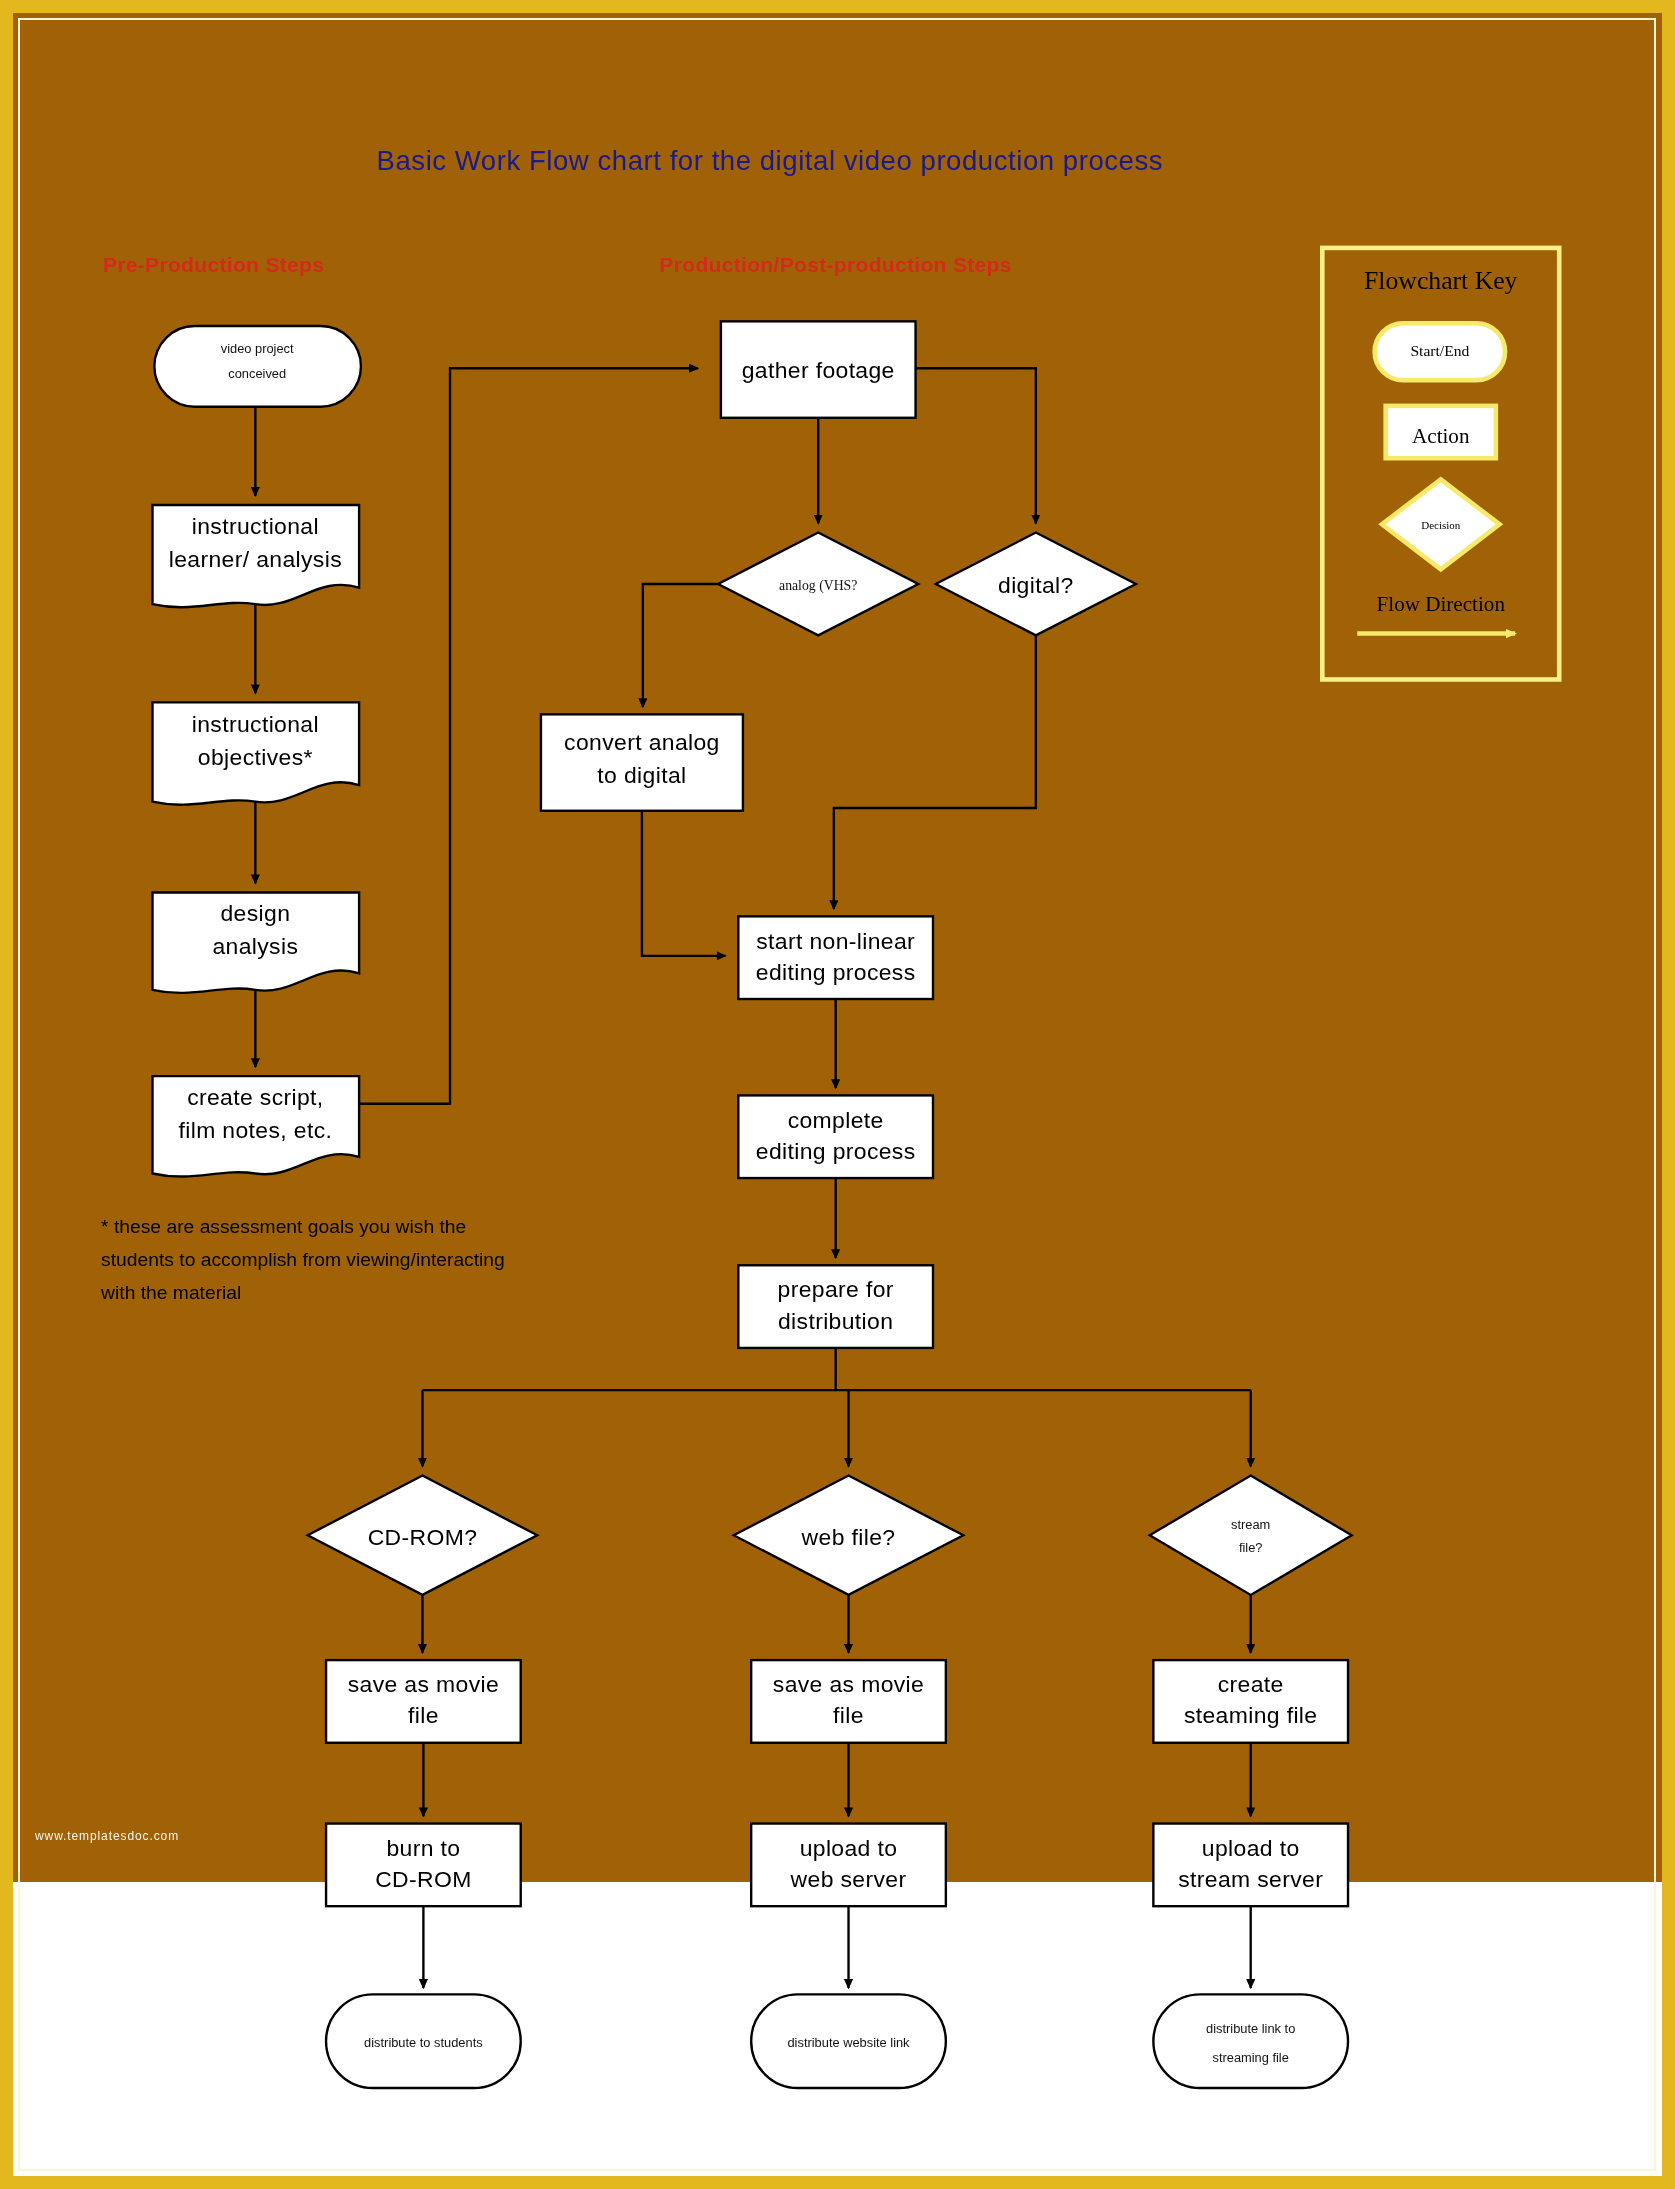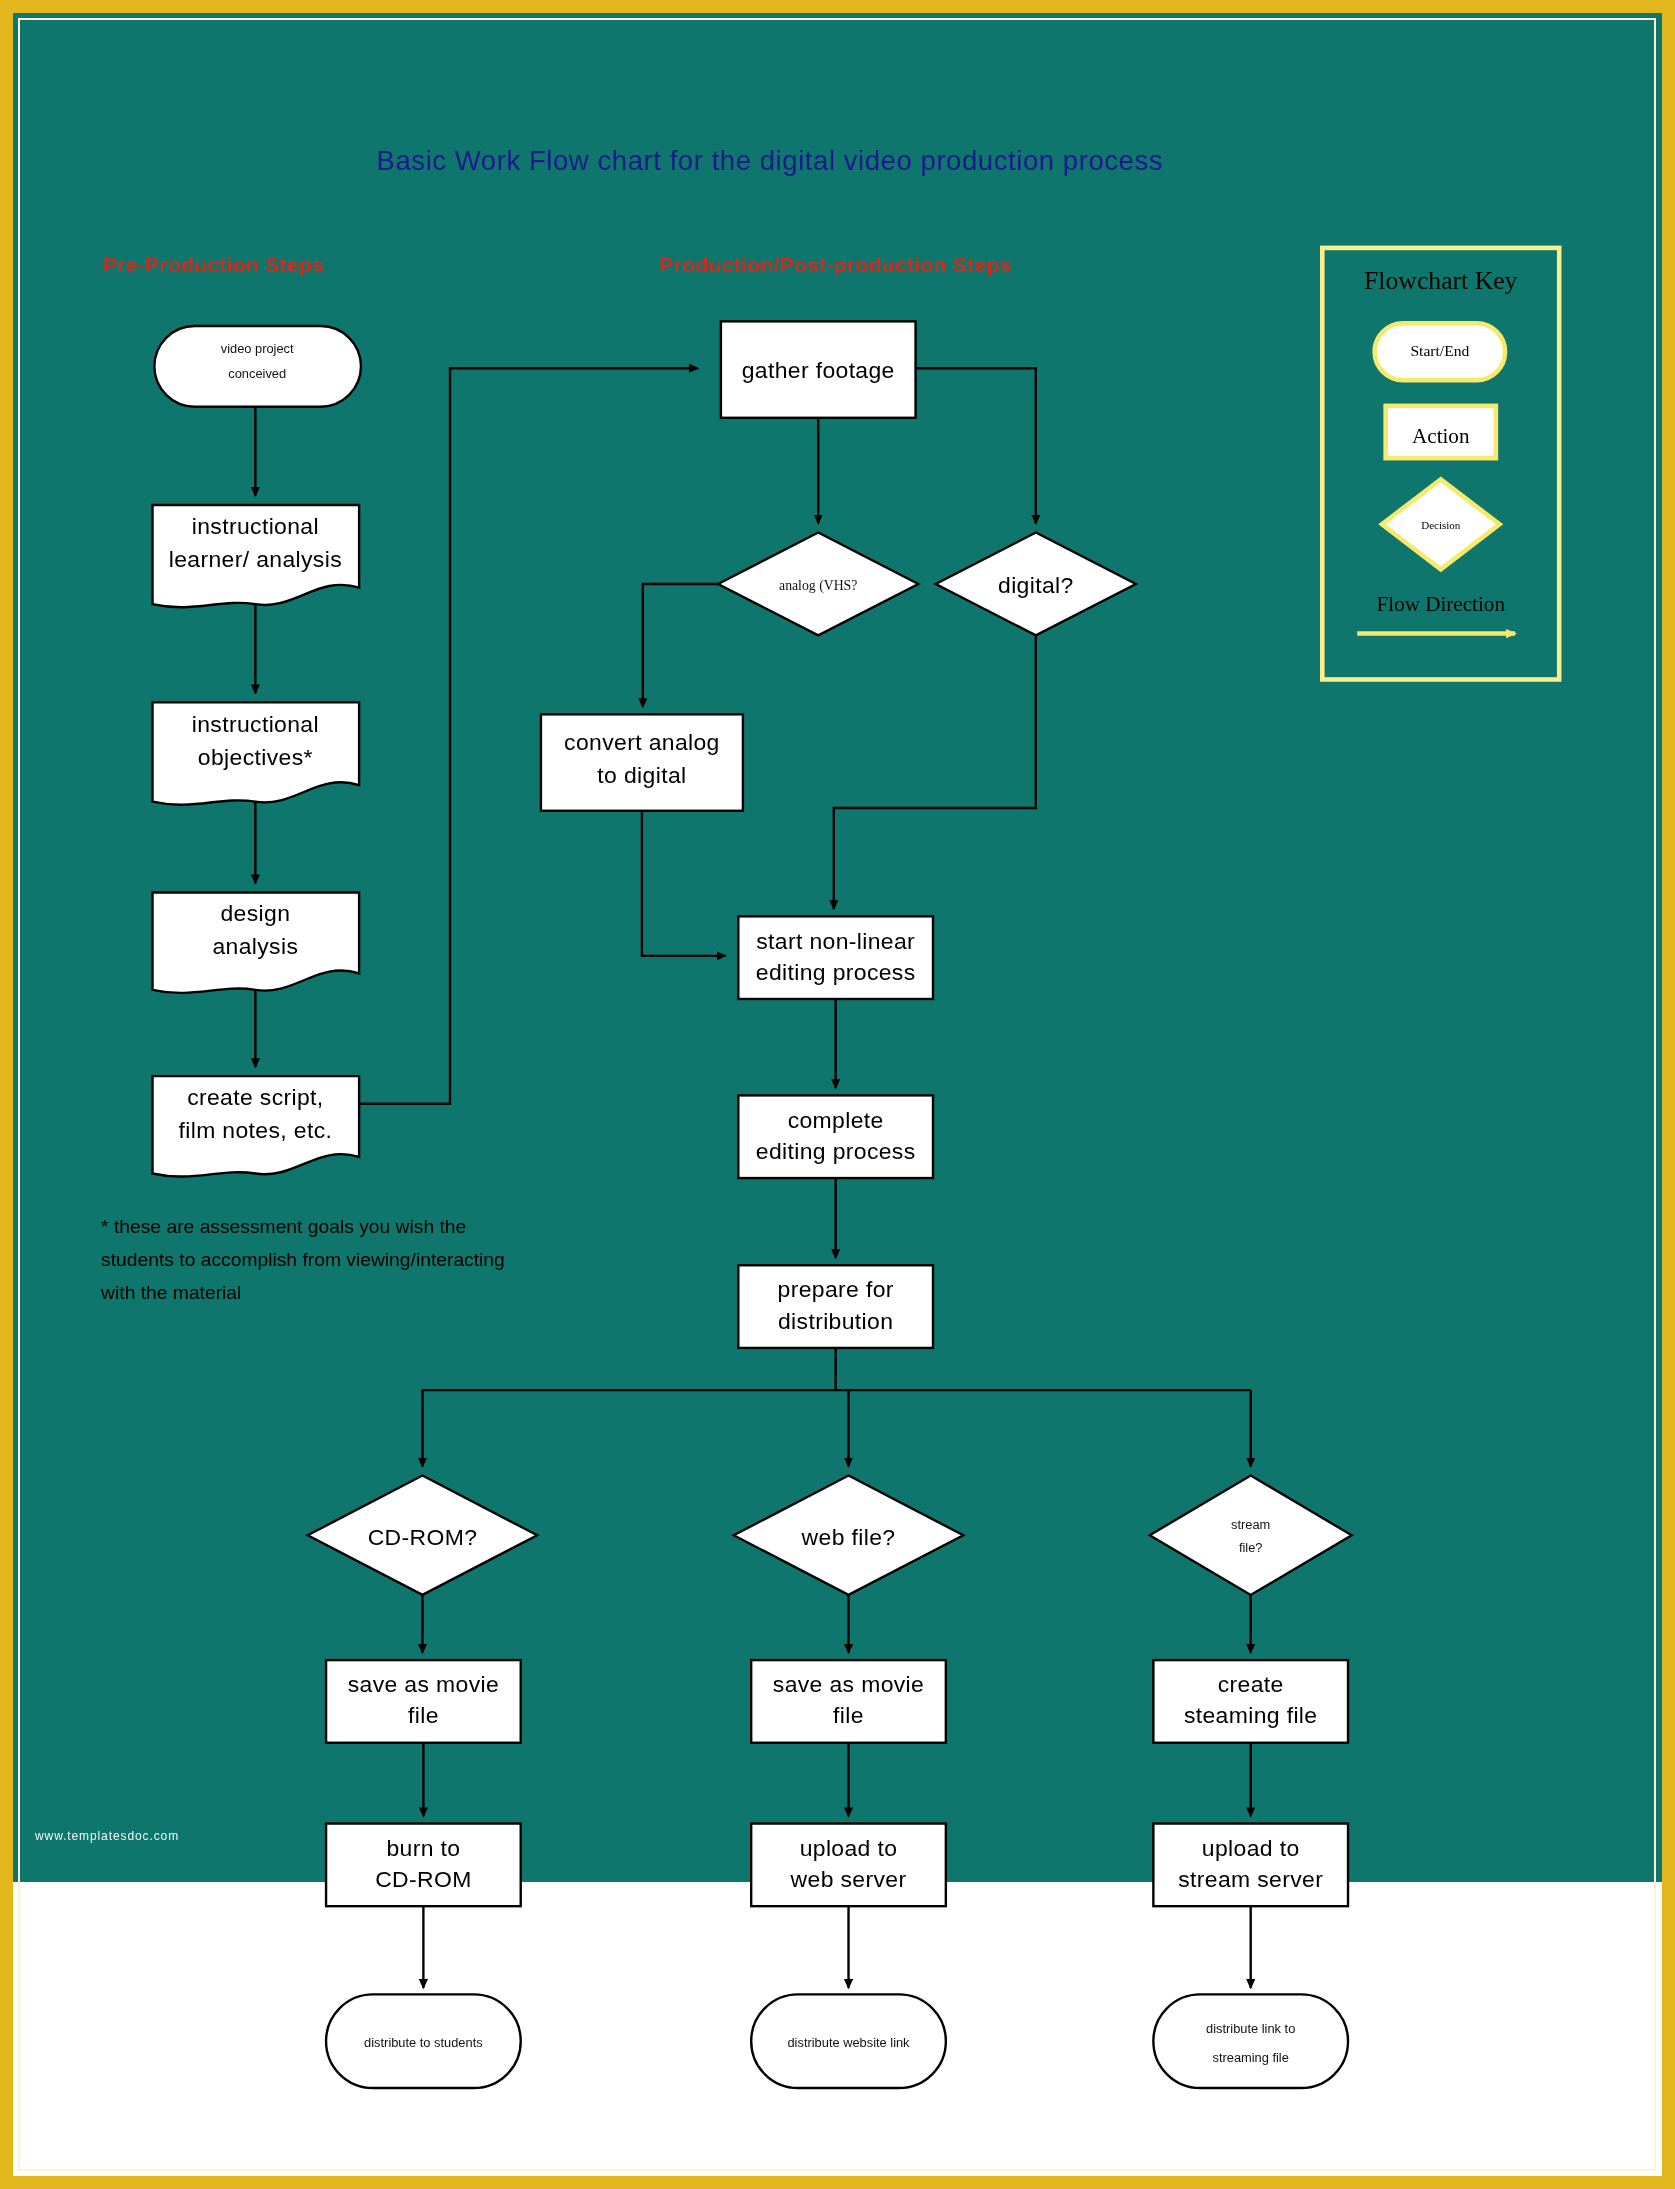--- a/index.html
+++ b/index.html
@@ -10,21 +10,21 @@
   body {
     width: 1675px;
     height: 2189px;
     font-family: "Liberation Sans", sans-serif;
     overflow: hidden;
   }
   #page {
     position: relative;
     width: 1675px;
     height: 1882px;
-    background: #0f766e;
+    background: #a16207;
     box-sizing: border-box;
   }
   
   .frame-outer {
     position: absolute;
     left: 0; top: 0;
     width: 1675px; height: 2189px;
     box-sizing: border-box;
     border: 13px solid #e3b81f;
     pointer-events: none;

